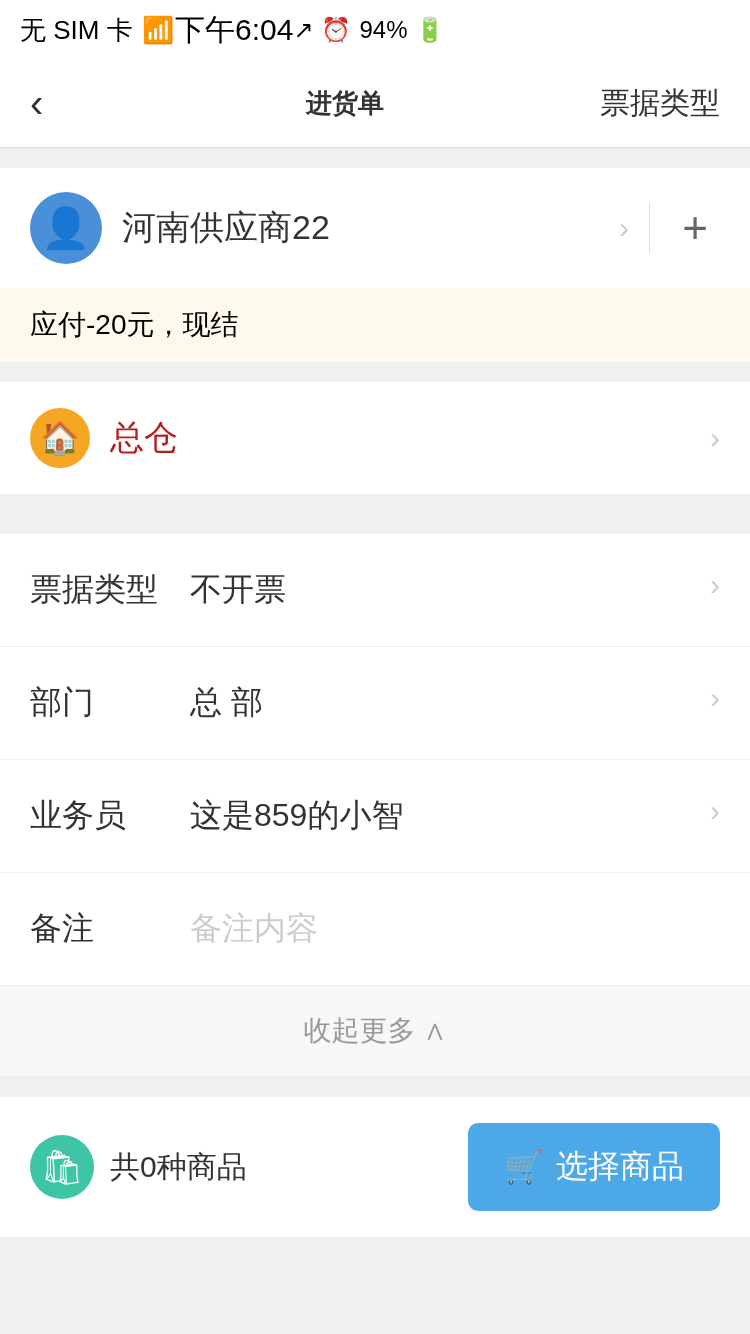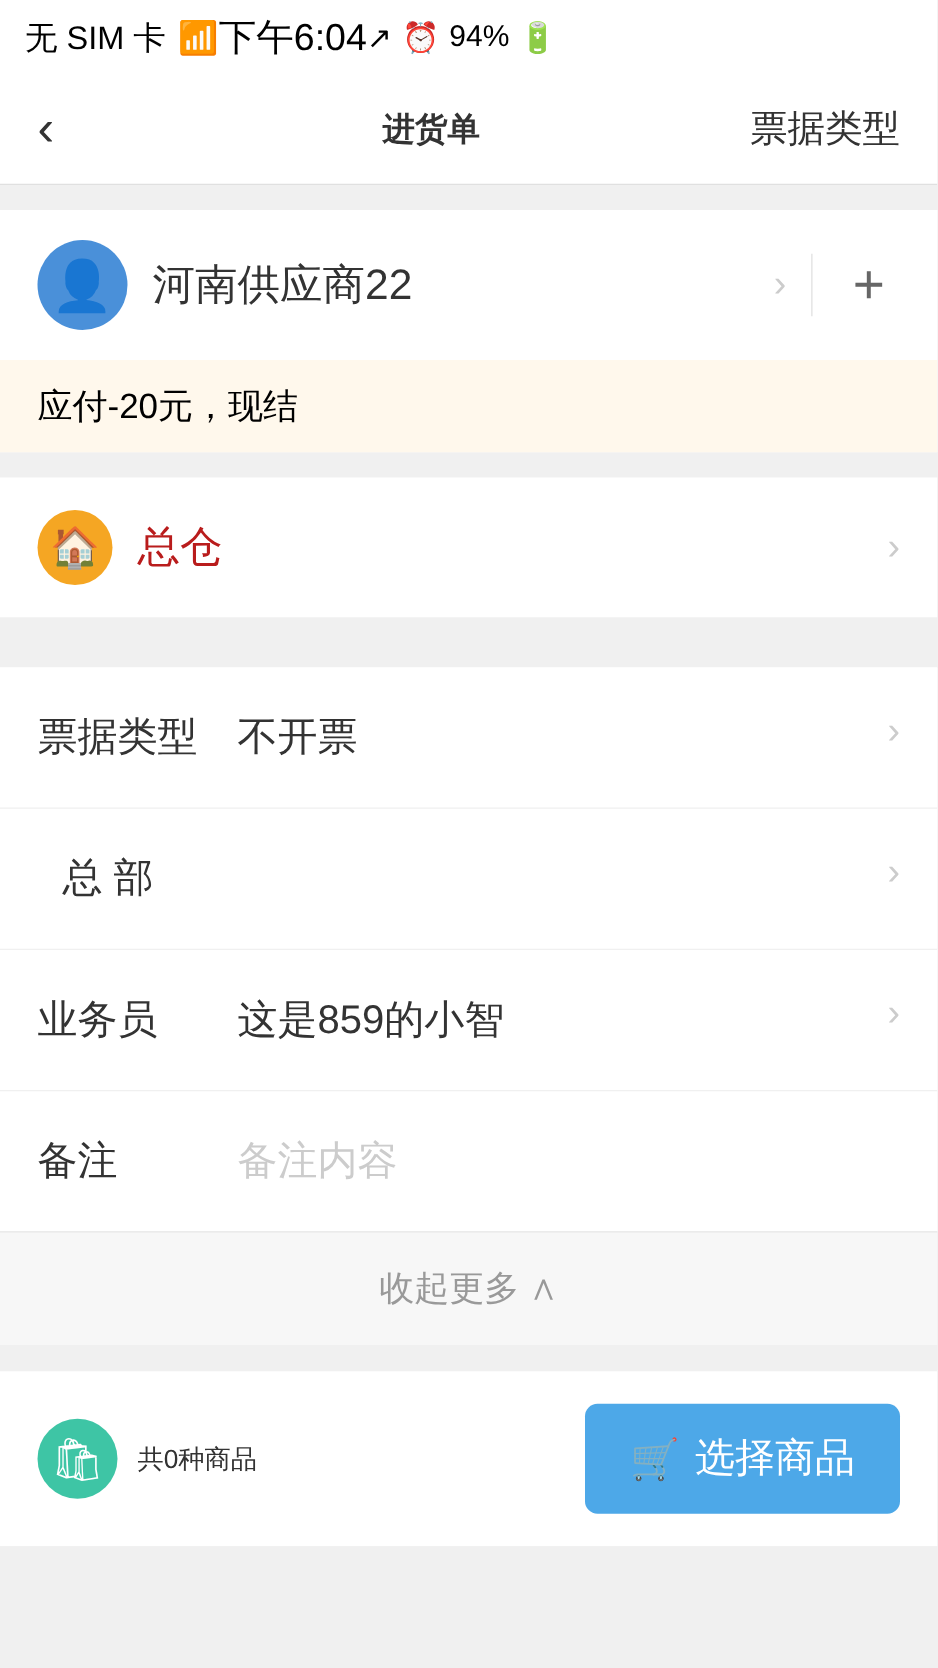--- a/index.html
+++ b/index.html
@@ -216,21 +216,21 @@
       background: #3ec5a5;
       display: flex;
       align-items: center;
       justify-content: center;
     }
     .product-icon {
       font-size: 34px;
       color: #fff;
     }
     .product-count-text {
-      font-size: 21px;
+      font-size: 30px;
       color: #333;
     }
     .select-btn {
       background: #4da8e8;
       color: #fff;
       border: none;
       border-radius: 10px;
       padding: 22px 36px;
       font-size: 32px;
       display: flex;
@@ -306,20 +306,21 @@
 
 <div class="form-sections">
 
   <div class="form-row" style="border-top: none;">
     <span class="form-label">票据类型</span>
     <span class="form-value">不开票</span>
     <span class="chevron-right">›</span>
   </div>
 
   <div class="form-row">
+    <span class="form-label">部门</span>
     <span class="form-value">总 部</span>
     <span class="chevron-right">›</span>
   </div>
 
   <div class="form-row">
     <span class="form-label">业务员</span>
     <span class="form-value">这是859的小智</span>
     <span class="chevron-right">›</span>
   </div>
 

